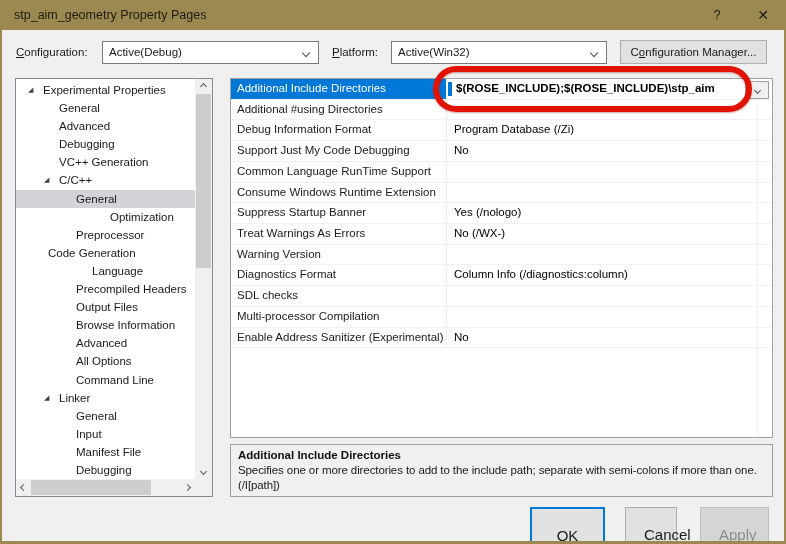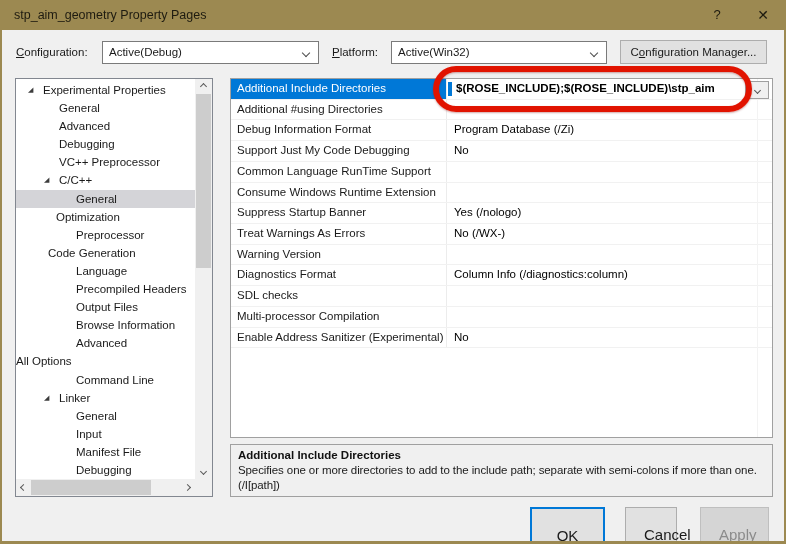--- a/index.html
+++ b/index.html
@@ -92,32 +92,32 @@
     <span class="chev down"></span>
   </div>
   <button class="win-btn" style="left:618px;top:40px;width:147px;height:24px;">C<u>o</u>nfiguration Manager...</button>
 
   <div class="tree-panel">
     <div class="tree-items" id="tree-items">
         <div class="tree-item" style="padding-left: 27px;"><span class="tree-glyph" style="left: 12px;">◢</span><span>Experimental Properties</span></div>
         <div class="tree-item" style="padding-left: 43px;"><span>General</span></div>
         <div class="tree-item" style="padding-left: 43px;"><span>Advanced</span></div>
         <div class="tree-item" style="padding-left: 43px;"><span>Debugging</span></div>
-        <div class="tree-item" style="padding-left: 43px;"><span>VC++ Preprocessor</span></div>
+        <div class="tree-item" style="padding-left: 43px;"><span>VC++ Generation</span></div>
         <div class="tree-item" style="padding-left: 43px;"><span class="tree-glyph" style="left: 28px;">◢</span><span>C/C++</span></div>
         <div class="tree-item selected" style="padding-left: 60px;"><span>General</span></div>
-        <div class="tree-item" style="padding-left: 40px;"><span>Optimization</span></div>
+        <div class="tree-item" style="padding-left: 94px;"><span>Optimization</span></div>
         <div class="tree-item" style="padding-left: 60px;"><span>Preprocessor</span></div>
         <div class="tree-item" style="padding-left: 32px;"><span>Code Generation</span></div>
-        <div class="tree-item" style="padding-left: 60px;"><span>Language</span></div>
+        <div class="tree-item" style="padding-left: 60px; margin-left: 16px;"><span>Language</span></div>
         <div class="tree-item" style="padding-left: 60px;"><span>Precompiled Headers</span></div>
         <div class="tree-item" style="padding-left: 60px;"><span>Output Files</span></div>
         <div class="tree-item" style="padding-left: 60px;"><span>Browse Information</span></div>
         <div class="tree-item" style="padding-left: 60px;"><span>Advanced</span></div>
-        <div class="tree-item" style=""><span>All Options</span></div>
+        <div class="tree-item" style="padding-left: 60px;"><span>All Options</span></div>
         <div class="tree-item" style="padding-left: 60px;"><span>Command Line</span></div>
         <div class="tree-item" style="padding-left: 43px;"><span class="tree-glyph" style="left: 28px;">◢</span><span>Linker</span></div>
         <div class="tree-item" style="padding-left: 60px;"><span>General</span></div>
         <div class="tree-item" style="padding-left: 60px;"><span>Input</span></div>
         <div class="tree-item" style="padding-left: 60px;"><span>Manifest File</span></div>
         <div class="tree-item" style="padding-left: 60px;"><span>Debugging</span></div>
       </div>
     <div class="sb sb-v">
       <div class="sb-btn" style="top:0;">
           <span class="chev up"></span>

